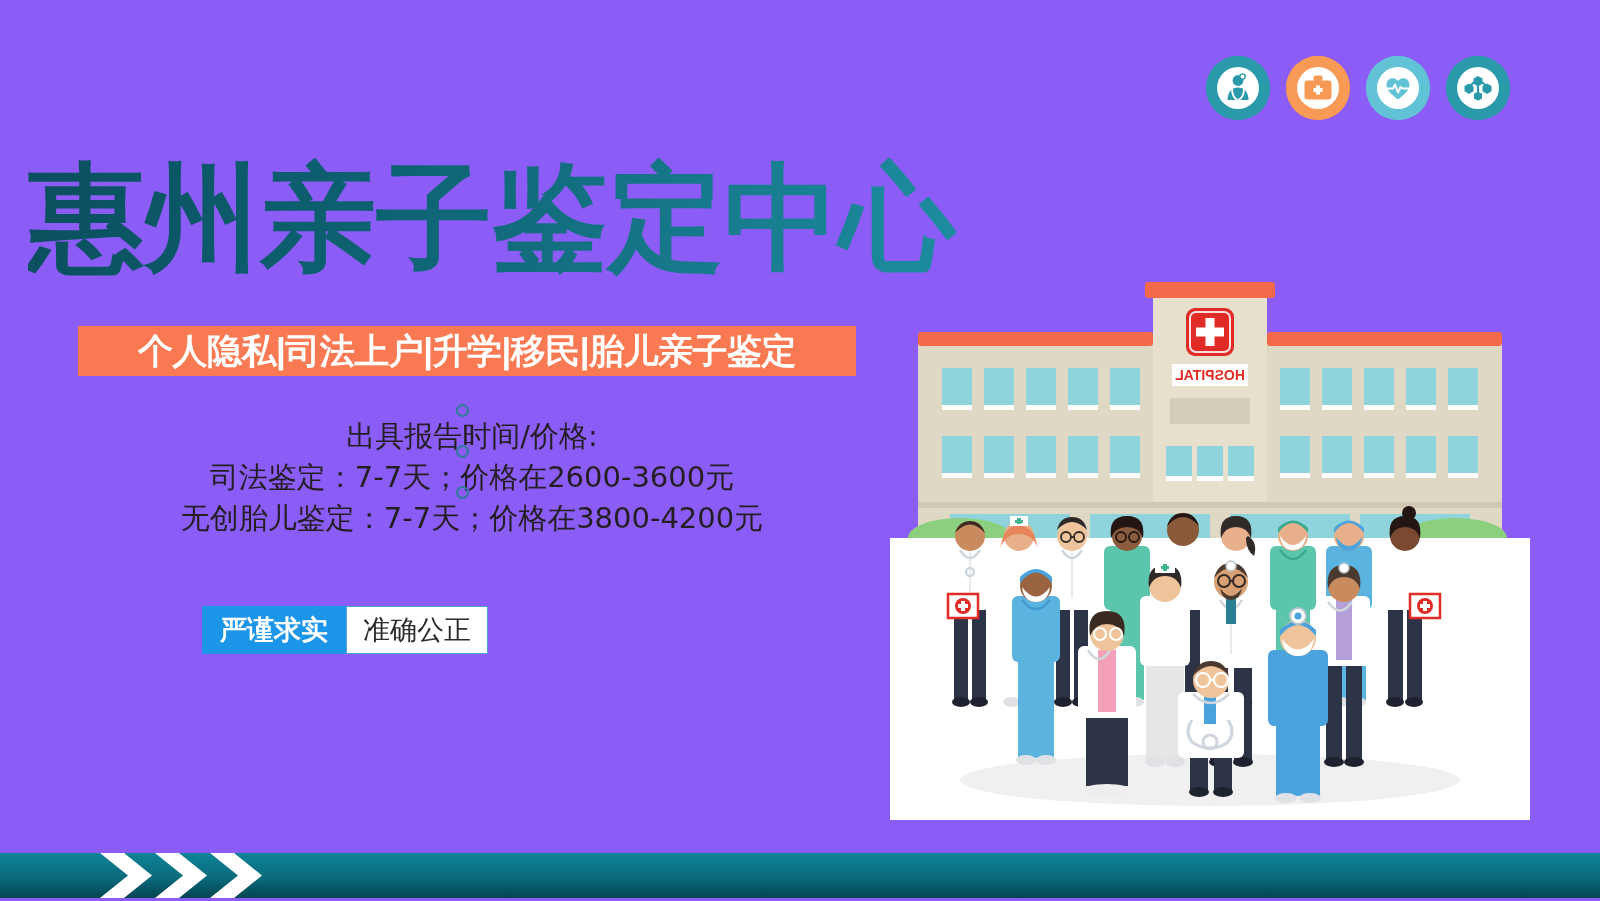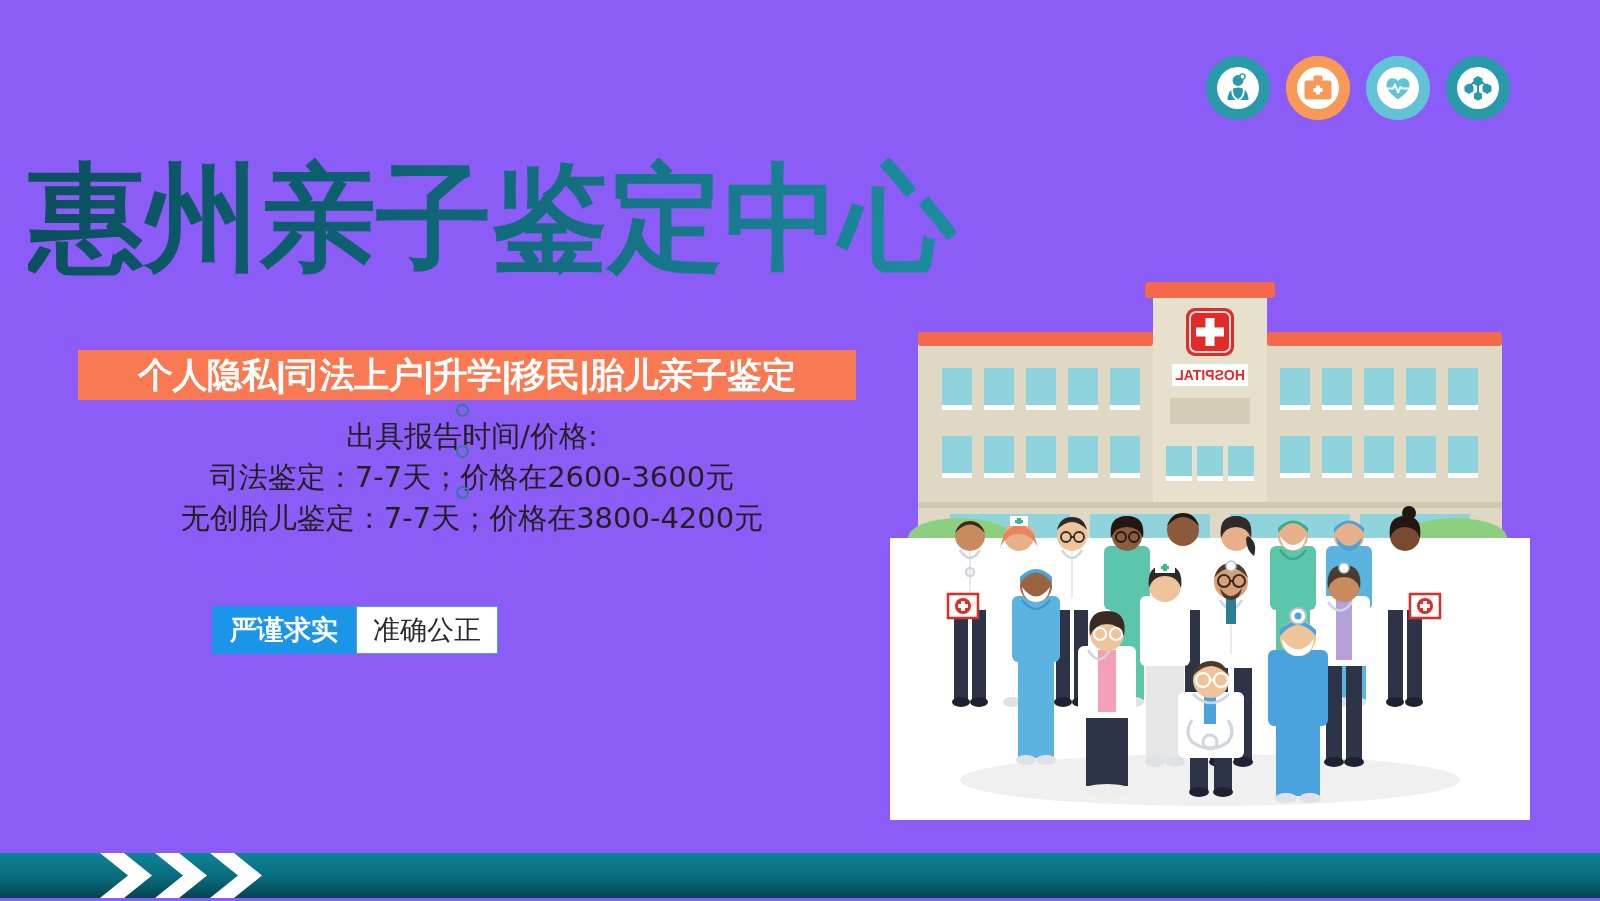--- a/index.html
+++ b/index.html
@@ -60,21 +60,20 @@
     position: absolute;
     left: 78px;
     top: 326px;
     width: 778px;
     height: 50px;
     background: #f97a52;
     display: flex;
     align-items: center;
     justify-content: center;
     box-sizing: border-box;
-    margin-top: 24px;
   }
   .subtitle-bar .txt {
     color: #ffffff;
     font-size: 35px;
     font-weight: bold;
     letter-spacing: -0.5px;
     white-space: nowrap;
   }
 
   
@@ -119,21 +118,20 @@
     background: #1b95e8;
     color: #ffffff;
     font-size: 27px;
     font-weight: bold;
     display: flex;
     align-items: center;
     justify-content: center;
     padding: 0 18px;
     box-sizing: border-box;
     white-space: nowrap;
-    margin-left: 10px;
   }
   .tag-right {
     background: #ffffff;
     border: 1px solid #4aa3dd;
     color: #2b2b2b;
     font-size: 27px;
     display: flex;
     align-items: center;
     justify-content: center;
     padding: 4px 16px;

